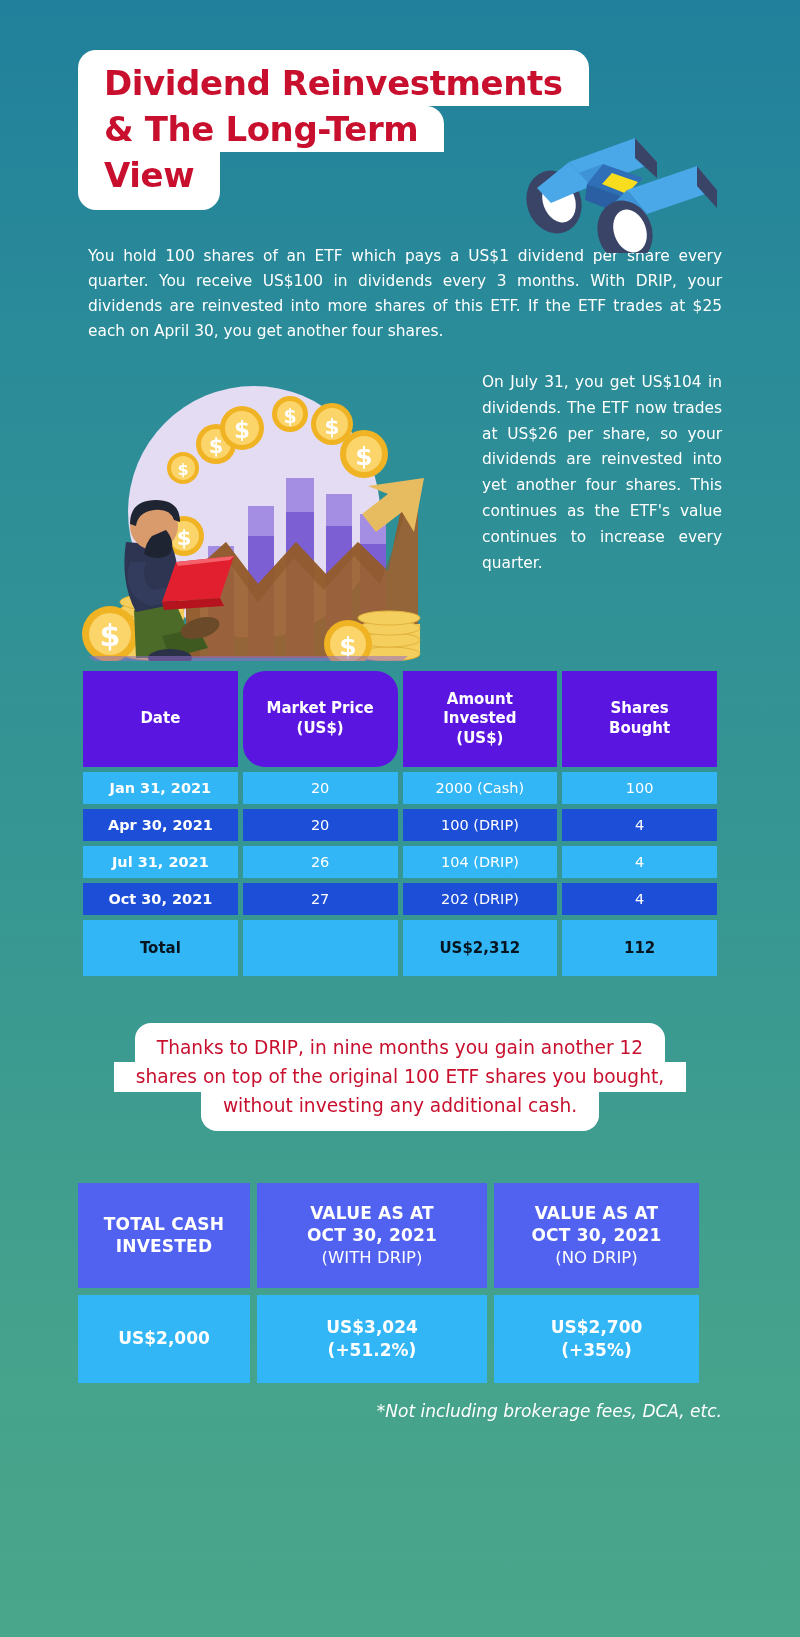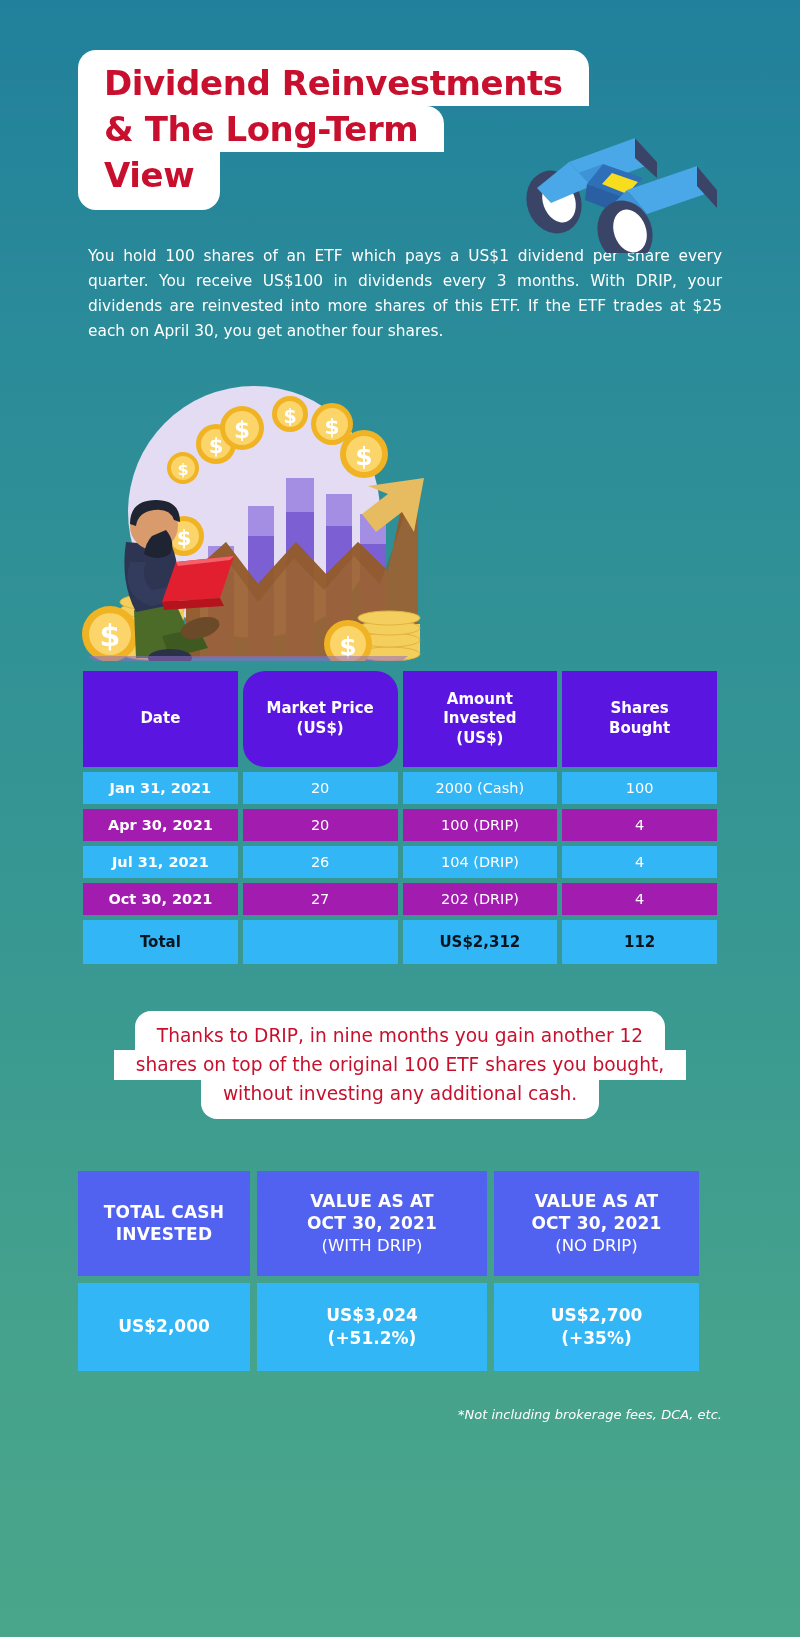--- a/index.html
+++ b/index.html
@@ -53,23 +53,23 @@
 
   
   .tbl { margin:0 78px 0 78px; border-collapse:separate; border-spacing:5px 5px; width:644px; table-layout:fixed; }
   .tbl th, .tbl td { text-align:center; vertical-align:middle; color:#fff; }
   .tbl th {
     background:#5a16e0; font-size:15px; font-weight:bold; line-height:1.3;
     height:96px; padding:6px 4px;
   }
   .tbl td { font-size:14.5px; height:32px; padding:4px 3px; }
   .row-a td { background:#33b6f5; }
-  .row-b td { background:#a21caf; }
+  .row-b td { background:#1d4ed8; }
   .tbl td.c0 { font-weight:bold; font-size:14.5px; }
-  .row-total td { background:#33b6f5; color:#06141f; font-weight:bold; font-size:15px; height:44px; }
+  .row-total td { background:#33b6f5; color:#06141f; font-weight:bold; font-size:15px; height:56px; }
   .col-date { width:154px; }
   .col-price { width:154px;border-radius:22px; }
   .col-amt { width:154px; }
   .col-shares { width:154px; }
 
   
   .callout { margin:42px 0 0 0; position:relative;border-radius:26px; }
   .cline {
     display:table; position:relative; margin:0 auto;
     color:#c8102e; font-size:18.6px; line-height:1.18; white-space:nowrap;
@@ -97,22 +97,22 @@
   .cval {
     background:#33b6f5; color:#fff; text-align:center;
     display:flex; flex-direction:column; align-items:center; justify-content:center;
     height:88px; padding:6px 8px; line-height:1.35; font-weight:bold; font-size:17px;
   }
   .w1 { width:172px; flex:0 0 172px; }
   .w2 { width:230px; flex:0 0 230px; }
   .w3 { width:205px; flex:0 0 205px; }
 
   .footnote {
-    margin:36px 78px 0 0; text-align:right;
-    color:#ffffff; font-size:13px; font-style:italic;
+    margin:18px 78px 0 0; text-align:right;
+    color:#ffffff; font-size:17px; font-style:italic;
   }
 </style>
 </head>
 <body>
 
 <div class="title-wrap">
   <div class="title-lines">
     <div class="tline tl1">
         <span class="txt">Dividend Reinvestments</span>
       </div>
@@ -272,20 +272,21 @@
 
         <path d="M118 196 L176 190 L162 232 L104 236 Z" fill="#e11f2e"></path>
         <path d="M118 196 L176 190 L172 194 L120 200 Z" fill="#f4616b"></path>
         <path d="M104 236 L162 232 L166 240 L106 244 Z" fill="#b5141f"></path>
       </g>
 
       <path d="M30 290 L350 290 L344 295 L36 295 Z" fill="#8f6dc9" opacity="0.55"></path>
     </svg>
   </div>
 
+  <p class="para-right">On July 31, you get US$104 in dividends. The ETF now trades at US$26 per share, so your dividends are reinvested into yet another four shares. This continues as the ETF's value continues to increase every quarter.</p>
 </div>
 
 <table class="tbl">
   <thead>
     <tr>
       <th class="col-date">
         <div>Date</div>
       </th>
       <th class="col-price">
         <div>Market Price</div>

